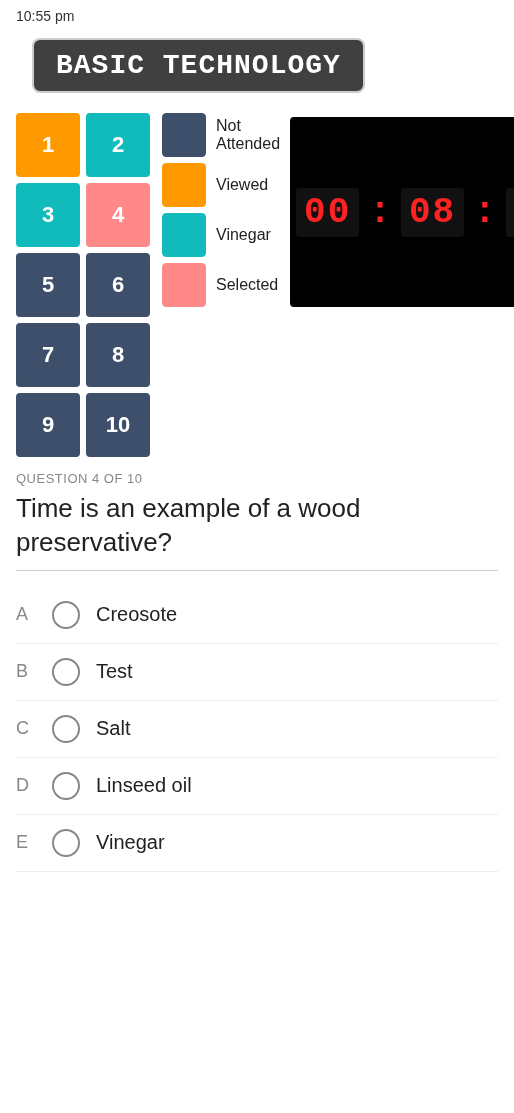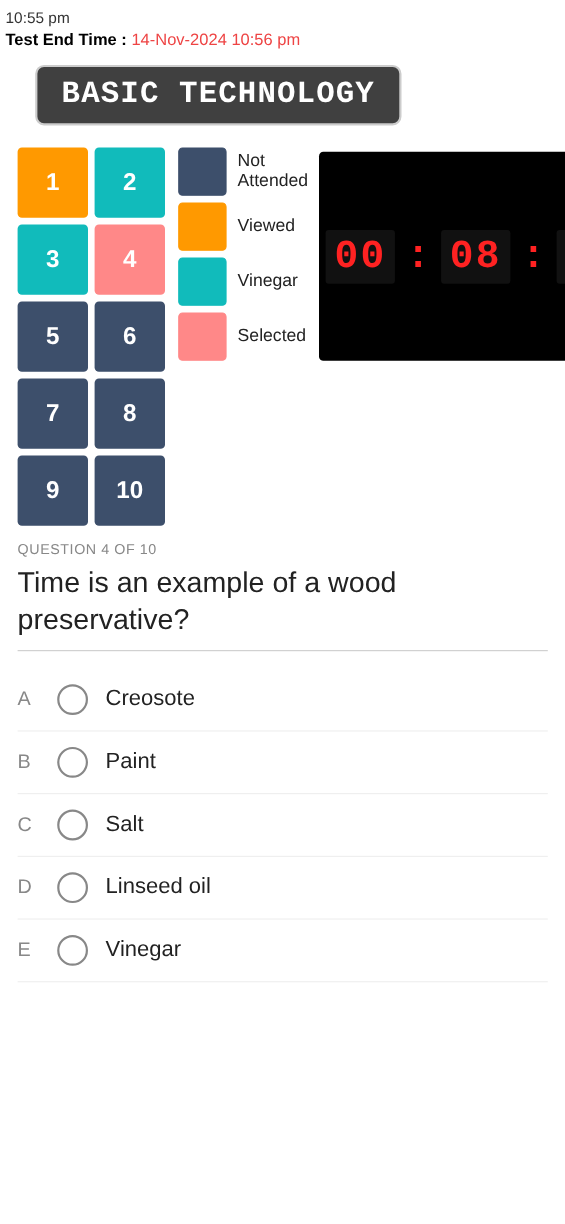--- a/index.html
+++ b/index.html
@@ -6,21 +6,21 @@
     body {
       font-family: Arial, sans-serif;
       background: #fff;
       width: 514px;
       min-height: 1113px;
       overflow-x: hidden;
       padding: 0;
     }
 
     .top-info {
-      padding: 8px 16px 4px 5px;
+      padding: 8px 16px 4px 16px;
     }
     .top-time {
       font-size: 14px;
       color: #333;
     }
     .test-end {
       font-size: 15px;
       margin-top: 4px;
       color: #000;
       font-weight: normal;
@@ -207,24 +207,20 @@
       font-size: 20px;
       color: #222;
     }
   </style>
 </head>
 <body>
 
 <div class="top-info">
   <div class="top-time">
     <span>10:55 pm</span>
-  </div>
-  <div class="test-end">
-    <strong>Test End Time :</strong>
-    <span style="color:#e44;">14-Nov-2024 10:56 pm</span>
   </div>
 </div>
 
 <div style="margin: 0 16px 10px 16px;">
   <div class="subject-banner">
     <span class="subject-banner-text">BASIC TECHNOLOGY</span>
   </div>
 </div>
 
 <div class="question-grid-area">
@@ -279,21 +275,21 @@
 
 <div class="options-list" id="options-list">
     <div class="option-item">
       <span class="option-letter">A</span>
       <div class="option-radio"></div>
       <span class="option-text">Creosote</span>
     </div>
     <div class="option-item">
       <span class="option-letter">B</span>
       <div class="option-radio"></div>
-      <span class="option-text">Paint</span>
+      <span class="option-text">Test</span>
     </div>
     <div class="option-item">
       <span class="option-letter">C</span>
       <div class="option-radio"></div>
       <span class="option-text">Salt</span>
     </div>
     <div class="option-item">
       <span class="option-letter">D</span>
       <div class="option-radio"></div>
       <span class="option-text">Linseed oil</span>

